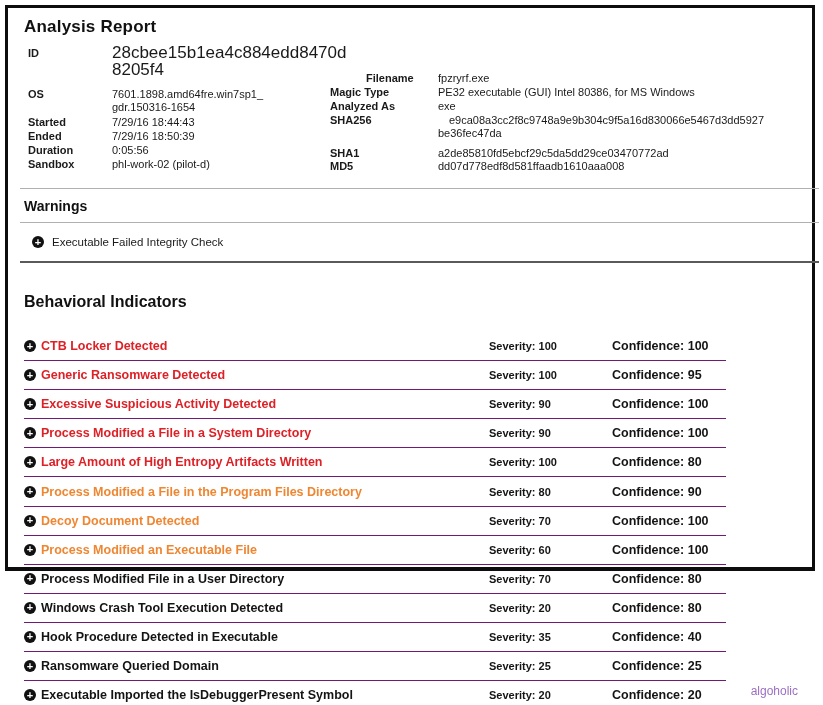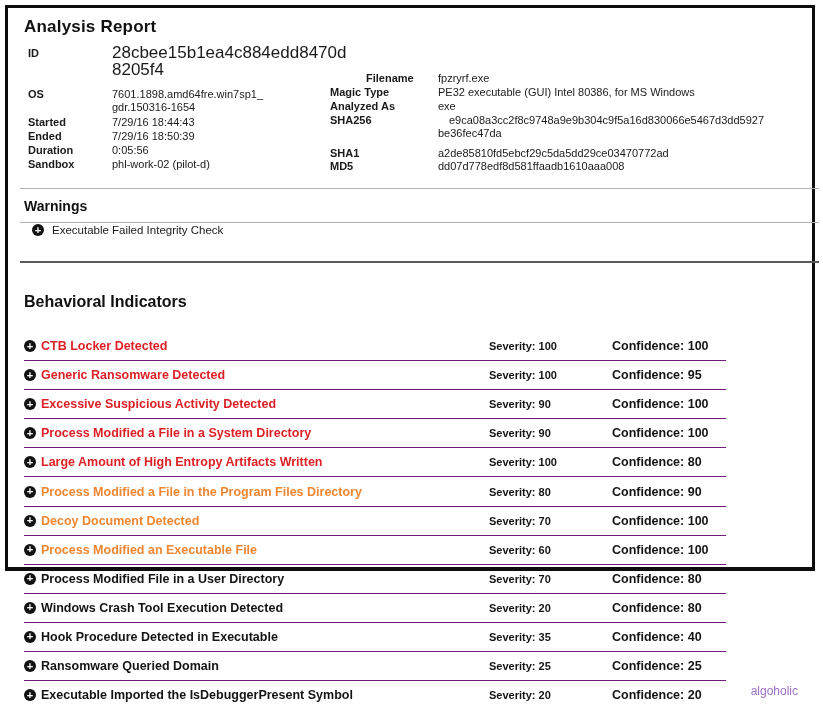--- a/index.html
+++ b/index.html
@@ -82,21 +82,21 @@
   <div class="abs val" style="left:430px;top:139px;">a2de85810fd5ebcf29c5da5dd29ce03470772ad</div>
 
   <div class="abs lbl" style="left:322px;top:152px;">MD5</div>
   <div class="abs val" style="left:430px;top:152px;">dd07d778edf8d581ffaadb1610aaa008</div>
 
   <div class="hr-light" style="top:180px;"></div>
 
   <div class="abs section-h" style="left:16px;top:190px;">Warnings</div>
   <div class="hr-light" style="top:214px;"></div>
 
-  <div class="abs warn-row" style="left:24px;top:216px;align-items:center;">
+  <div class="abs warn-row" style="left:24px;top:228px;align-items:center;">
     <span class="plus-icon"></span>
     <span class="warn-label">Executable Failed Integrity Check</span>
   </div>
 
   <div class="hr-dark" style="top:253px;"></div>
 
   <div class="abs bi-h" style="left:16px;top:285px;">Behavioral Indicators</div>
 
   <div class="rows">
 

